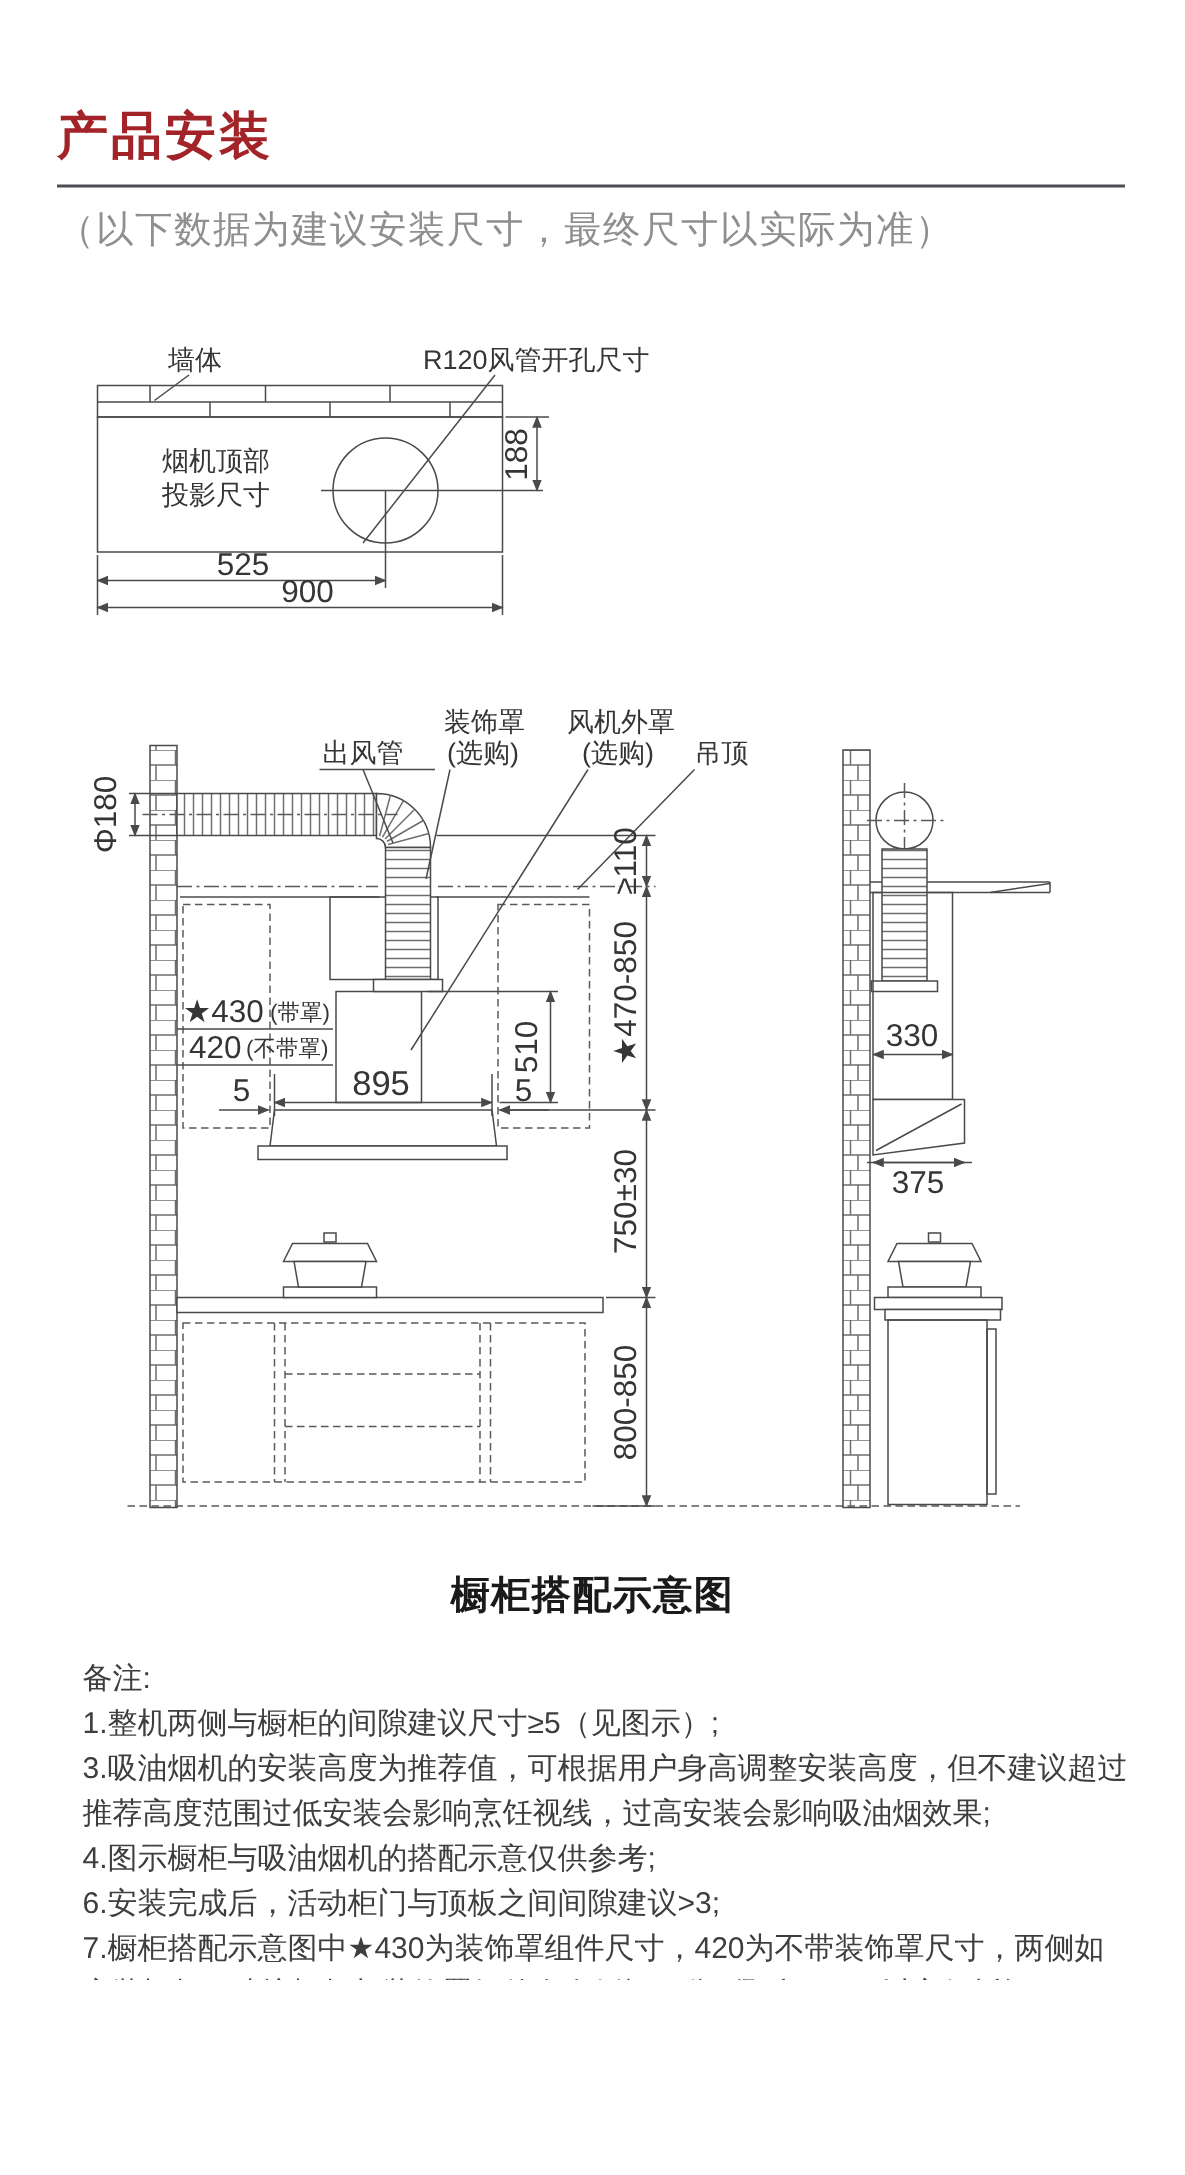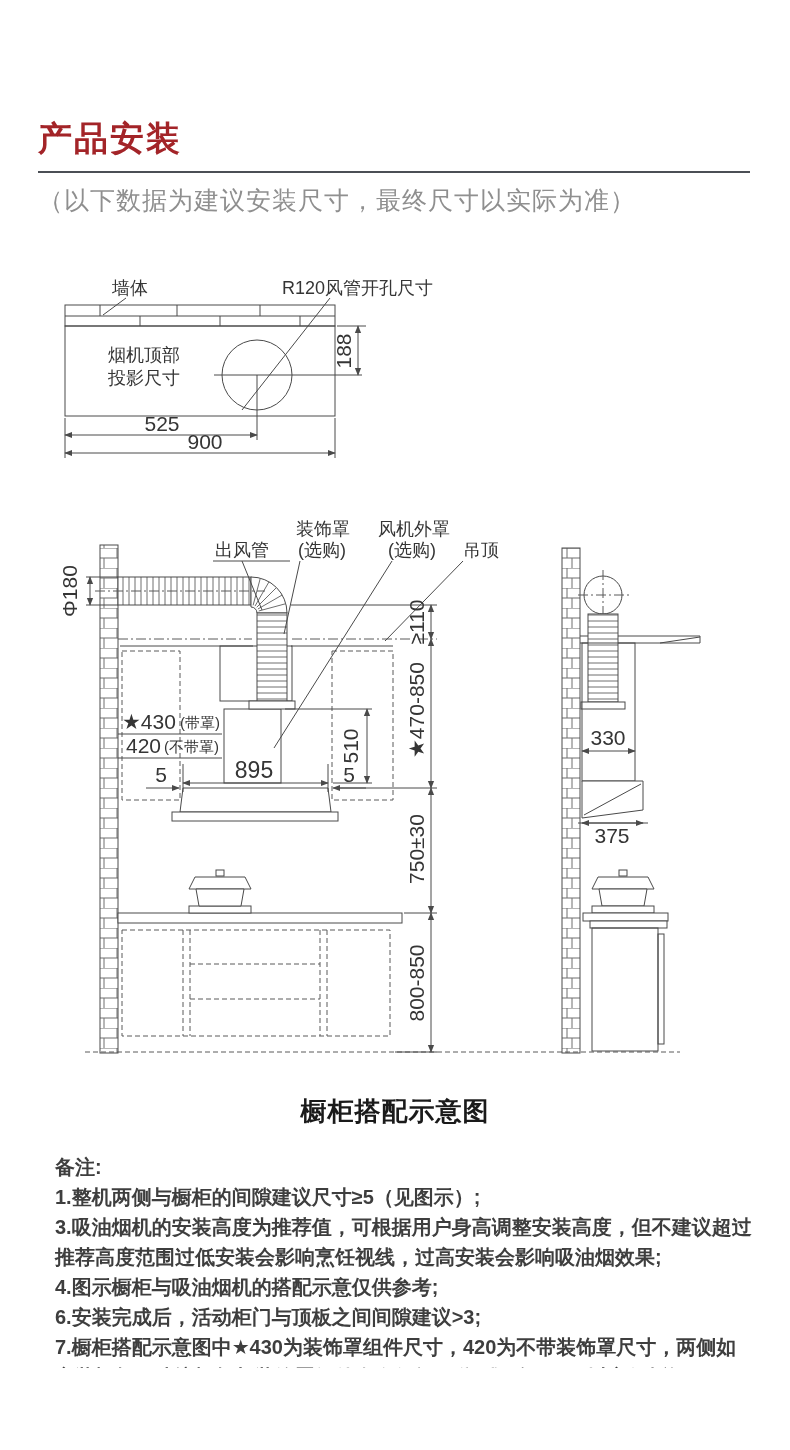--- a/index.html
+++ b/index.html
@@ -1,23 +1,23 @@
 <!DOCTYPE html>
 <html><head>
 <meta charset="utf-8">
 <style>
   html,body{margin:0;padding:0;background:#ffffff;}
   .page{position:relative;width:790px;height:1320px;background:#fff;overflow:hidden;
-        font-family:"Liberation Sans","DejaVu Sans",sans-serif;margin-top:48px;}
+        font-family:"Liberation Sans","DejaVu Sans",sans-serif;}
   .title{position:absolute;left:38px;top:68px;font-size:34px;font-weight:bold;color:#a32428;letter-spacing:2px;}
   .divider{position:absolute;left:38px;top:123px;width:712px;height:2px;background:#4b4f55;}
   .subtitle{position:absolute;left:38px;top:136px;font-size:25px;color:#8f8f8f;letter-spacing:1px;}
   .caption{position:absolute;left:0;top:1046px;width:790px;text-align:center;
            font-size:26px;font-weight:600;color:#1a1a1a;letter-spacing:1px;}
-  .notes{position:absolute;left:55px;top:1104px;width:697px;font-size:20px;line-height:30px;color:#3e3e3e;font-weight:bold;}
+  .notes{position:absolute;left:55px;top:1104px;width:697px;font-size:20px;line-height:30px;color:#3e3e3e;}
   .notes p{margin:0;}
   svg text{font-family:"Liberation Sans","DejaVu Sans",sans-serif;fill:#353535;}
   .ln{stroke:#4a4a4a;stroke-width:1;fill:none;}
   .lnw{stroke:#4a4a4a;stroke-width:1;fill:#ffffff;}
   .dsh{stroke:#5a5a5a;stroke-width:1;fill:none;stroke-dasharray:5,3;}
   .dd{stroke:#5a5a5a;stroke-width:1;fill:none;stroke-dasharray:10,3,2,3;}
   .dim{font-size:21px;}
   .dims{font-size:15px;}
   .lbl{font-size:18px;}
   .patln{stroke:#6e6e6e;stroke-width:1;}

